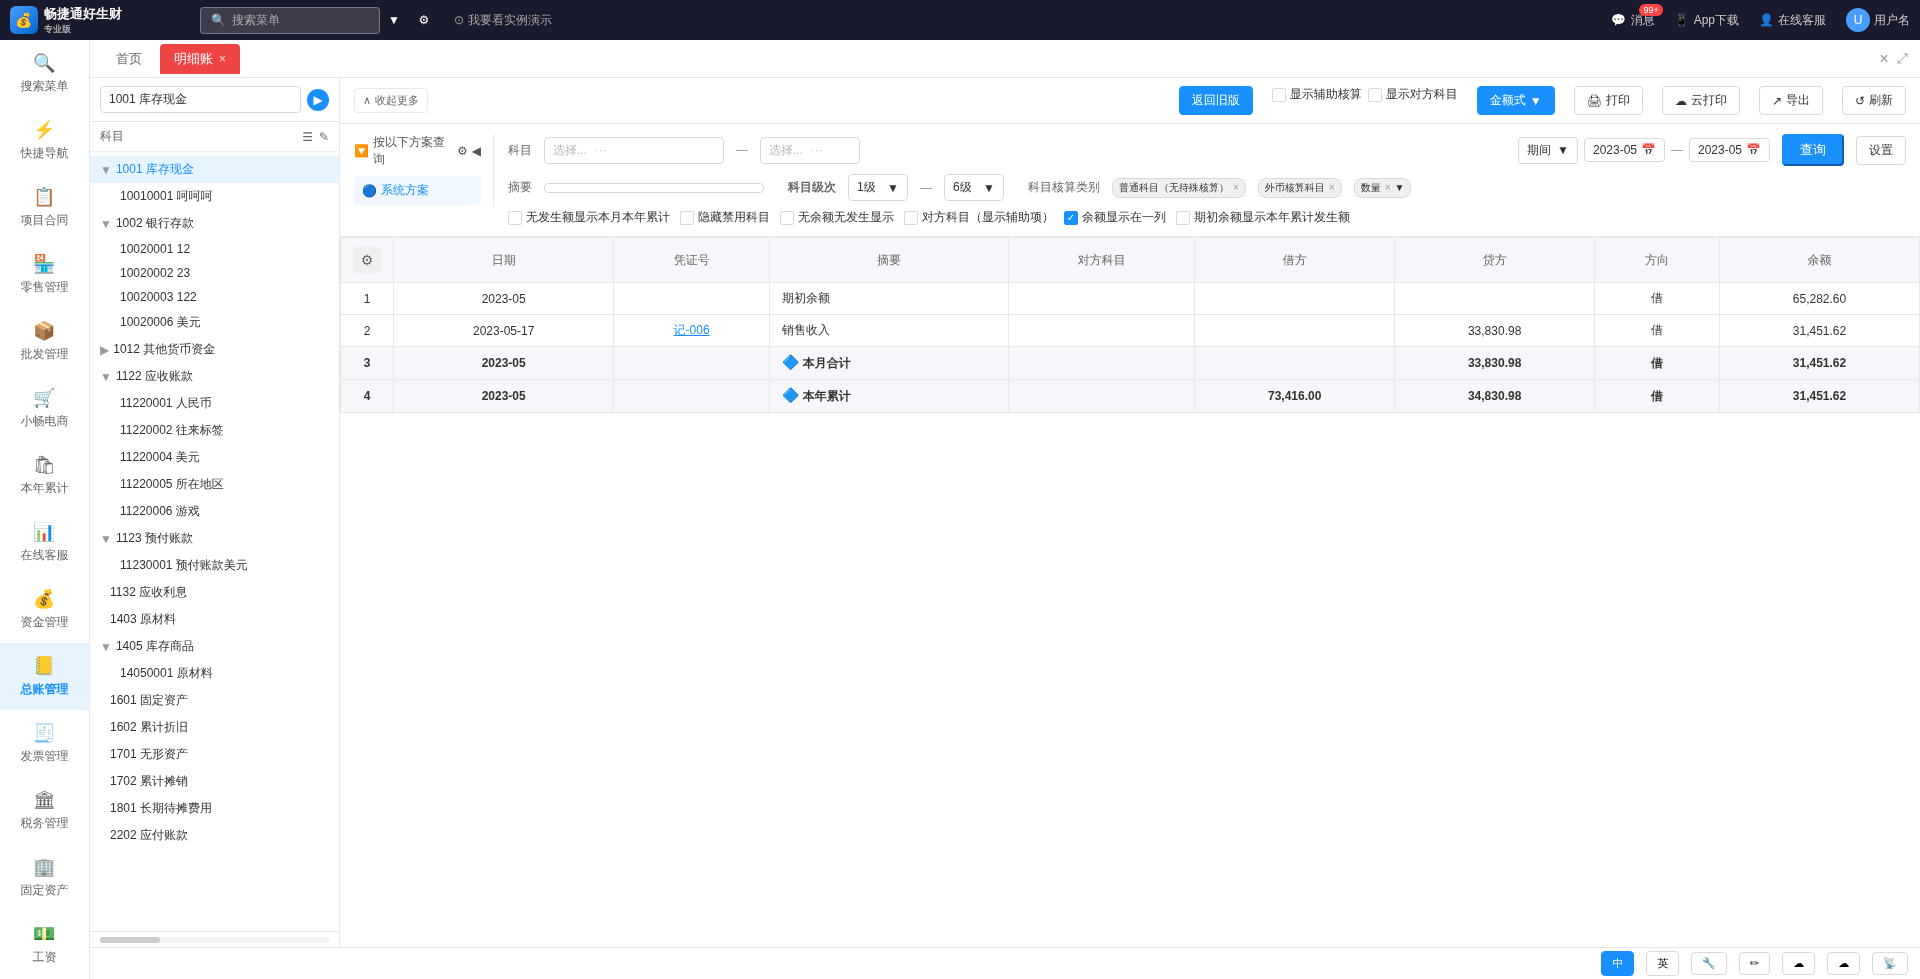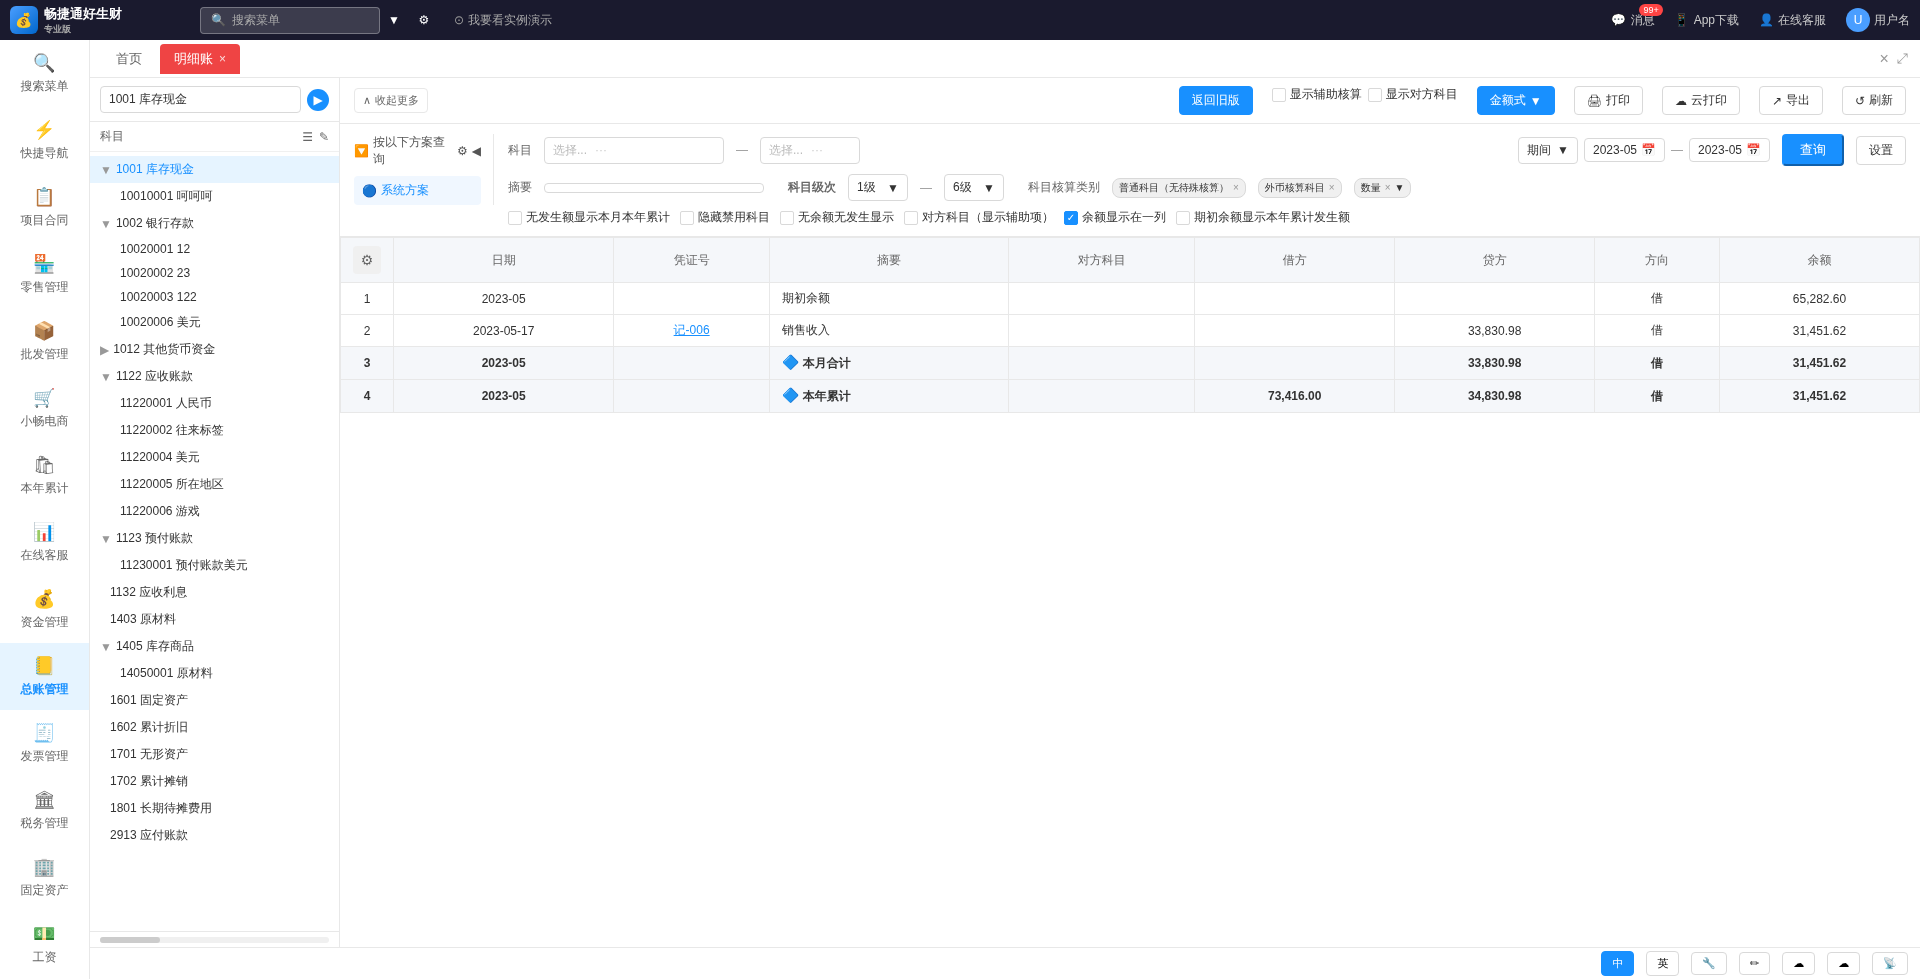--- a/index.html
+++ b/index.html
@@ -322,21 +322,21 @@
           <div class="tree-item">
             <span>1701 无形资产</span>
           </div>
           <div class="tree-item">
             <span>1702 累计摊销</span>
           </div>
           <div class="tree-item">
             <span>1801 长期待摊费用</span>
           </div>
           <div class="tree-item">
-            <span>2913 应付账款</span>
+            <span>2202 应付账款</span>
           </div>
         </div>
         <div class="left-panel-bottom">
           <div class="scrollbar-track">
             <div class="scrollbar-thumb"></div>
           </div>
         </div>
       </div>
 
       <div class="right-content">

